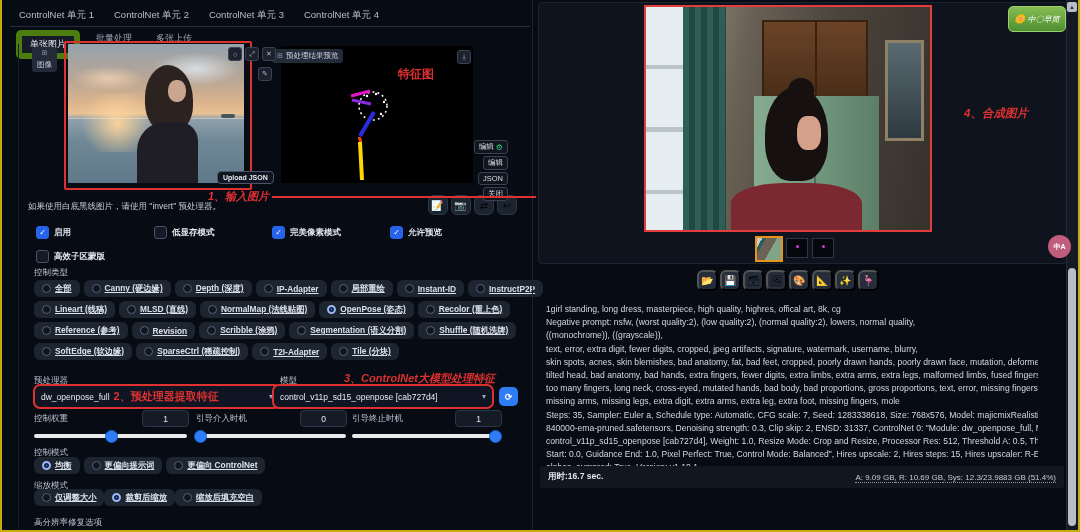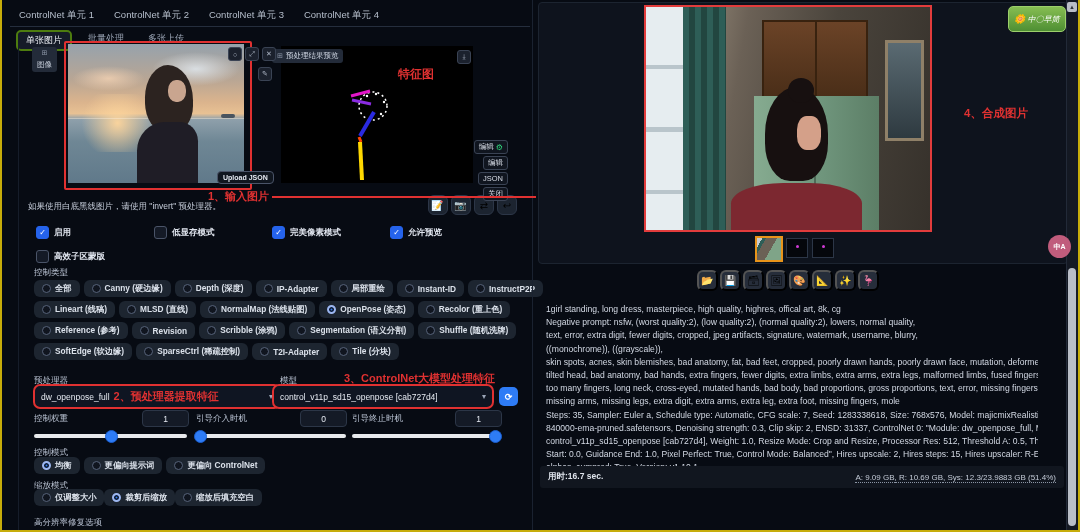--- a/index.html
+++ b/index.html
@@ -11,21 +11,21 @@
   .frame-bottom{position:absolute;left:0;bottom:0;width:1080px;height:2px;background:#c7ad0a;z-index:60;}
   .vline{position:absolute;width:1px;background:#161d2a;}
   
   .unit-tabs{position:absolute;left:10px;top:0;width:520px;height:26px;border-bottom:1px solid #252e3d;
              display:flex;align-items:flex-end;gap:2px;}
   .tab{padding:5px 9px 4px;font-size:9.5px;color:#b6bfcc;white-space:nowrap;}
   .tab.active{color:#9fdb1d;font-weight:bold;border:1px solid #2c3647;border-bottom:1px solid #070b13;
               border-radius:6px 6px 0 0;background:#0c111c;}
   .sub-tabs{position:absolute;left:16px;top:30px;display:flex;gap:8px;}
   .stab{padding:2px 8px;font-size:9px;color:#9aa4b4;}
-  .stab.active{color:#eef1f6;border:2px solid #4d7c0f;border-radius:5px;background:#151b28;}
+  .stab.active{color:#eef1f6;border:6px solid #4d7c0f;border-radius:5px;background:#151b28;}
   .chip-label{position:absolute;display:flex;align-items:center;gap:3px;background:#232b39;color:#cdd4e0;
               font-size:7.5px;padding:2px 5px;border-radius:3px;z-index:8;}
   .chip-label .mini{font-size:7px;color:#8d97a8;}
   
   .red-box{position:absolute;border:2px solid #e03131;border-radius:2px;z-index:6;pointer-events:none;}
   .photo{position:absolute;left:68px;top:44px;width:176px;height:139px;overflow:hidden;}
   .scene-sea{position:absolute;inset:0;background:linear-gradient(180deg,#96a2ac 0%,#b9a694 26%,#dbb48d 42%,#e8c193 50%,#8fa0ab 54%,#6f8795 70%,#60798a 100%);}
   .glow{position:absolute;left:4%;top:36%;width:48%;height:42%;background:radial-gradient(circle,rgba(255,214,156,.95),rgba(255,214,156,0) 70%);}
   .cloud1{position:absolute;left:48%;top:6%;width:50%;height:24%;background:radial-gradient(ellipse,rgba(225,232,238,.85),transparent 70%);}
   .cloud2{position:absolute;left:2%;top:16%;width:42%;height:18%;background:radial-gradient(ellipse,rgba(248,214,182,.75),transparent 70%);}
@@ -42,21 +42,21 @@
                color:#e6eaf2;font-size:7px;font-weight:bold;padding:2px 5px;border-radius:4px;}
   
   .preview-box{position:absolute;left:281px;top:46px;width:192px;height:137px;background:#000;z-index:2;}
   .preview-box svg{position:absolute;inset:0;}
   .feature-text{position:absolute;left:398px;top:66px;color:#e03131;font-size:12px;font-weight:bold;z-index:7;}
   .dl-btn{position:absolute;left:457px;top:50px;z-index:9;}
   .edit-stack{position:absolute;left:472px;top:140px;width:36px;display:flex;flex-direction:column;align-items:flex-end;gap:2px;z-index:9;}
   .es-btn{background:#10151f;border:1px solid #3a4354;border-radius:3px;color:#d7dce6;font-size:7.5px;
           padding:1px 4px;display:flex;align-items:center;gap:2px;white-space:nowrap;}
   .es-gear{color:#2fd37a;font-size:8px;}
-  .anno{color:#e03131;font-weight:bold;position:absolute;z-index:12;}
+  .anno{color:#e03131;font-weight:bold;position:absolute;z-index:12;font-style:italic;}
   .anno1{left:208px;top:189px;font-size:11px;}
   .anno1-line{position:absolute;left:272px;top:196px;width:264px;border-top:2px solid #e03131;z-index:12;}
   .note{position:absolute;left:28px;top:201px;font-size:8.5px;color:#c7cedb;}
   .left-tools{position:absolute;left:428px;top:195px;display:flex;gap:3px;}
   .tool-btn{width:20px;height:20px;background:#1c2430;border:1px solid #2c3647;border-radius:6px;
             font-size:10px;display:flex;align-items:center;justify-content:center;}
   
   .cb-row{position:absolute;left:36px;top:226px;display:flex;}
   .cb-item{display:flex;align-items:center;gap:5px;width:118px;}
   .cb-box{width:11px;height:11px;border-radius:3px;border:1px solid #4a5468;background:#141a26;
@@ -64,21 +64,21 @@
   .cb-box.checked{background:#2563eb;border-color:#2563eb;}
   .cb-label{font-size:8.5px;color:#e0e5ee;font-weight:bold;white-space:nowrap;}
   .cb-mask{position:absolute;left:36px;top:250px;display:flex;align-items:center;gap:5px;}
   .sec-label{position:absolute;font-size:8.5px;color:#b9c2d2;}
   
   .ct-rows{position:absolute;left:34px;top:280px;width:478px;}
   .ct-row{display:flex;gap:4px;margin-bottom:4px;flex-wrap:nowrap;}
   .chip{display:flex;align-items:center;gap:4px;background:#1d2530;border-radius:6px;padding:3px 8px;white-space:nowrap;}
   .radio{width:9px;height:9px;border-radius:50%;border:1px solid #57637a;background:#10151f;flex:0 0 auto;box-sizing:border-box;}
   .radio.on{border:2px solid #9db6ef;background:#2e7cf6;box-shadow:inset 0 0 0 1.5px #0c1322;}
-  .chip-text{font-size:8.3px;color:#dbe1ea;font-weight:bold;}
+  .chip-text{font-size:8.3px;color:#dbe1ea;font-weight:bold;text-decoration:underline;}
   
   .dd{position:absolute;height:25px;border:2px solid #e03131;border-radius:7px;background:#0f1522;
       display:flex;align-items:center;box-sizing:border-box;padding:0 6px;gap:4px;z-index:5;}
   .dd-val{font-size:8.5px;color:#e6eaf2;white-space:nowrap;}
   .dd-caret{color:#9aa4b6;font-size:8px;margin-left:auto;}
   .anno-in{color:#e03131;font-size:11px;font-weight:bold;white-space:nowrap;}
   .sq-btn{position:absolute;width:19px;height:19px;border-radius:5px;display:flex;align-items:center;justify-content:center;font-size:9px;}
   .run-btn{left:247px;top:387px;background:#1c2430;border:1px solid #2c3647;}
   .refresh-btn{left:499px;top:387px;background:#2e7cf6;color:#fff;font-weight:bold;}
   
@@ -445,22 +445,22 @@
       <button class="gal-btn">🖼</button>
       <button class="gal-btn">🎨</button>
       <button class="gal-btn">📐</button>
       <button class="gal-btn">✨</button>
       <button class="gal-btn">🦩</button>
     </div>
 
   <div class="prompt" id="prompt-lines">
       <div class="p-line">1girl standing, long dress, masterpiece, high quality, highres, offical art, 8k, cg</div>
       <div class="p-line">Negative prompt: nsfw, (worst quality:2), (low quality:2), (normal quality:2), lowers, normal quality,</div>
+      <div class="p-line">((monochrome)), ((grayscale)),</div>
       <div class="p-line">text, error, extra digit, fewer digits, cropped, jpeg artifacts, signature, watermark, username, blurry,</div>
-      <div class="p-line">((monochrome)), ((grayscale)),</div>
       <div class="p-line">skin spots, acnes, skin blemishes, bad anatomy, fat, bad feet, cropped, poorly drawn hands, poorly drawn face, mutation, deformed,</div>
       <div class="p-line">tilted head, bad anatomy, bad hands, extra fingers, fewer digits, extra limbs, extra arms, extra legs, malformed limbs, fused fingers,</div>
       <div class="p-line">too many fingers, long neck, cross-eyed, mutated hands, bad body, bad proportions, gross proportions, text, error, missing fingers,</div>
       <div class="p-line">missing arms, missing legs, extra digit, extra arms, extra leg, extra foot, missing fingers, mole</div>
       <div class="p-line">Steps: 35, Sampler: Euler a, Schedule type: Automatic, CFG scale: 7, Seed: 1283338618, Size: 768x576, Model: majicmixRealistic_v6, VAE: vae-ft-mse-</div>
       <div class="p-line">840000-ema-pruned.safetensors, Denoising strength: 0.3, Clip skip: 2, ENSD: 31337, ControlNet 0: "Module: dw_openpose_full, Model:</div>
       <div class="p-line">control_v11p_sd15_openpose [cab727d4], Weight: 1.0, Resize Mode: Crop and Resize, Processor Res: 512, Threshold A: 0.5, Threshold B: 0.5, Guidance</div>
       <div class="p-line">Start: 0.0, Guidance End: 1.0, Pixel Perfect: True, Control Mode: Balanced", Hires upscale: 2, Hires steps: 15, Hires upscaler: R-ESRGAN 4x+, Downcast</div>
       <div class="p-line">alphas_cumprod: True, Version: v1.10.1</div>
     </div>

